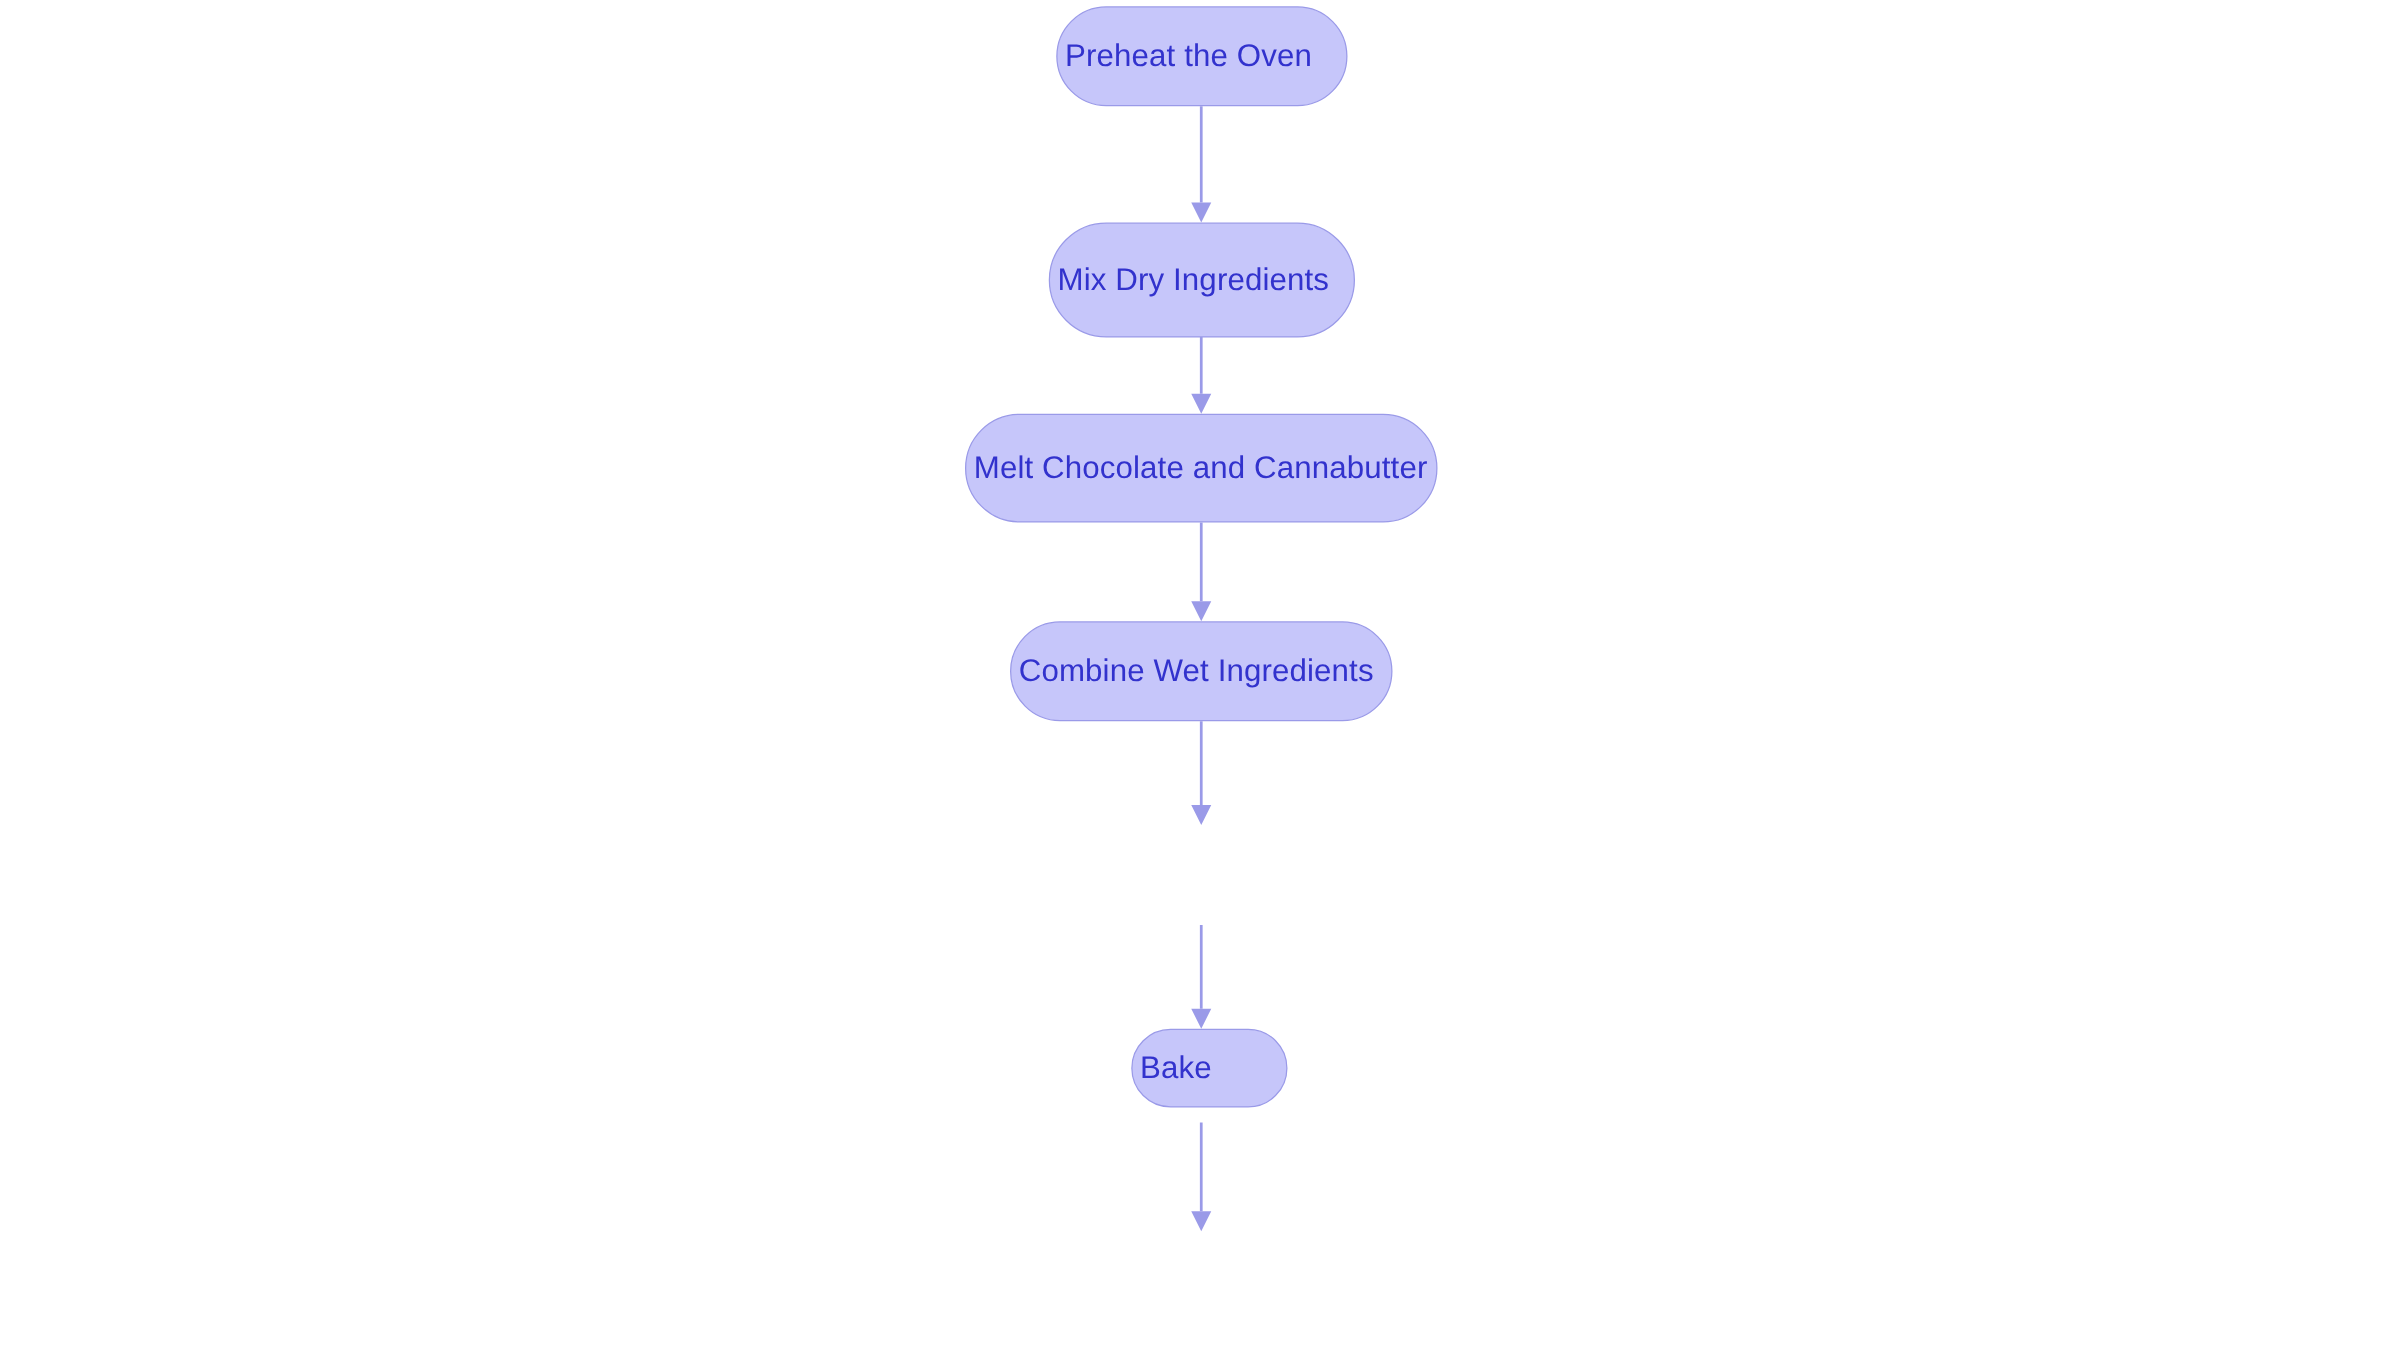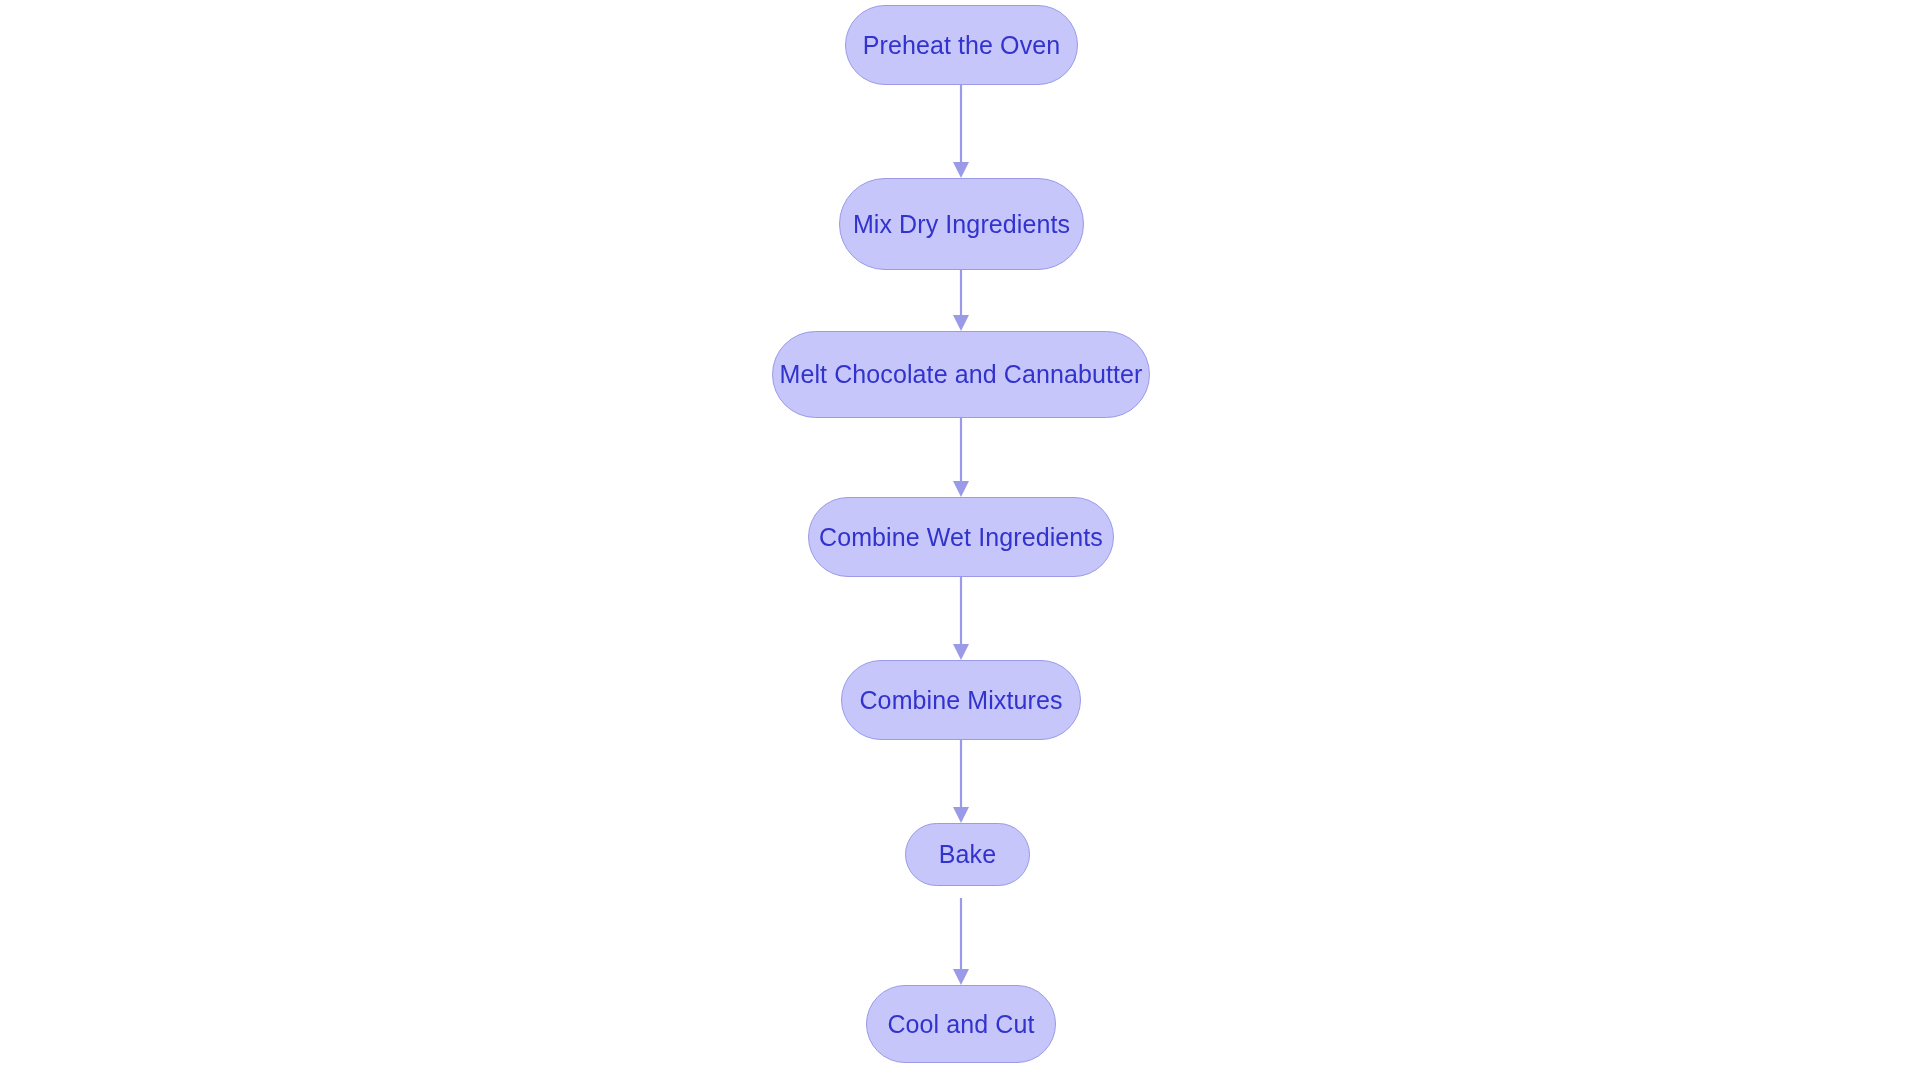--- a/index.html
+++ b/index.html
@@ -20,21 +20,21 @@
     width: 1920px;
     height: 1083px;
     background: #ffffff;
   }
 
   .flow-node {
     position: absolute;
     box-sizing: border-box;
     display: flex;
     align-items: center;
-    justify-content: center;
+    justify-content: flex-start;
     background: #c6c6fa;
     border: 1.5px solid #9a9ae8;
     border-radius: 999px;
     color: #3232cd;
     font-family: "Liberation Sans", sans-serif;
     font-size: 25px;
     font-weight: 400;
     letter-spacing: 0.1px;
     white-space: nowrap;
     line-height: 1;
@@ -85,22 +85,16 @@
     </div>
     <div class="flow-node" style="left: 839px; top: 178px; width: 245px; height: 92px; background: rgb(198, 198, 250); border-color: rgb(154, 154, 232); color: rgb(50, 50, 205);">
       <span class="flow-node-label">Mix Dry Ingredients</span>
     </div>
     <div class="flow-node" style="left: 772px; top: 331px; width: 378px; height: 87px; background: rgb(198, 198, 250); border-color: rgb(154, 154, 232); color: rgb(50, 50, 205);">
       <span class="flow-node-label">Melt Chocolate and Cannabutter</span>
     </div>
     <div class="flow-node" style="left: 808px; top: 497px; width: 306px; height: 80px; background: rgb(198, 198, 250); border-color: rgb(154, 154, 232); color: rgb(50, 50, 205);">
       <span class="flow-node-label">Combine Wet Ingredients</span>
     </div>
-    <div class="flow-node" style="left: 841px; top: 660px; width: 240px; height: 80px; background: rgb(198, 198, 250); border-color: rgb(154, 154, 232); color: rgb(50, 50, 205);">
-      <span class="flow-node-label">Combine Mixtures</span>
-    </div>
     <div class="flow-node" style="left: 905px; top: 823px; width: 125px; height: 63px; background: rgb(198, 198, 250); border-color: rgb(154, 154, 232); color: rgb(50, 50, 205);">
       <span class="flow-node-label">Bake</span>
-    </div>
-    <div class="flow-node" style="left: 866px; top: 985px; width: 190px; height: 78px; background: rgb(198, 198, 250); border-color: rgb(154, 154, 232); color: rgb(50, 50, 205);">
-      <span class="flow-node-label">Cool and Cut</span>
     </div>
   </div>
 
 </body></html>

